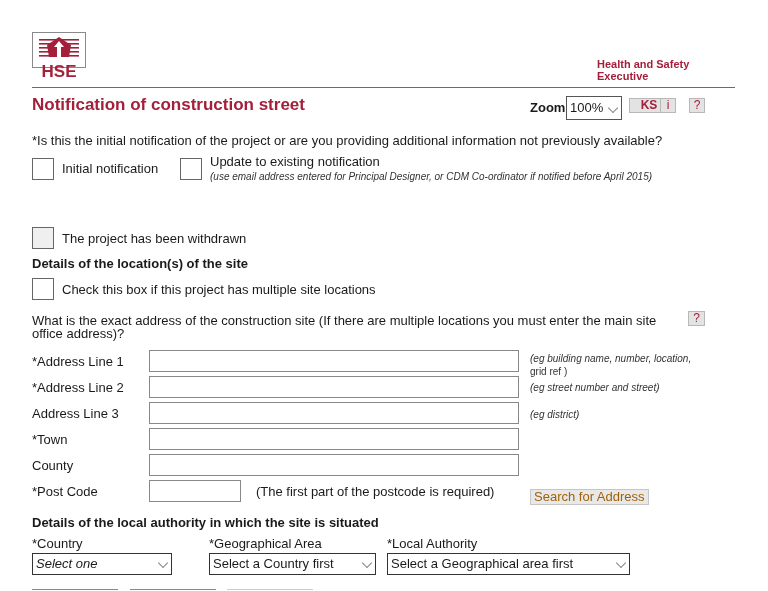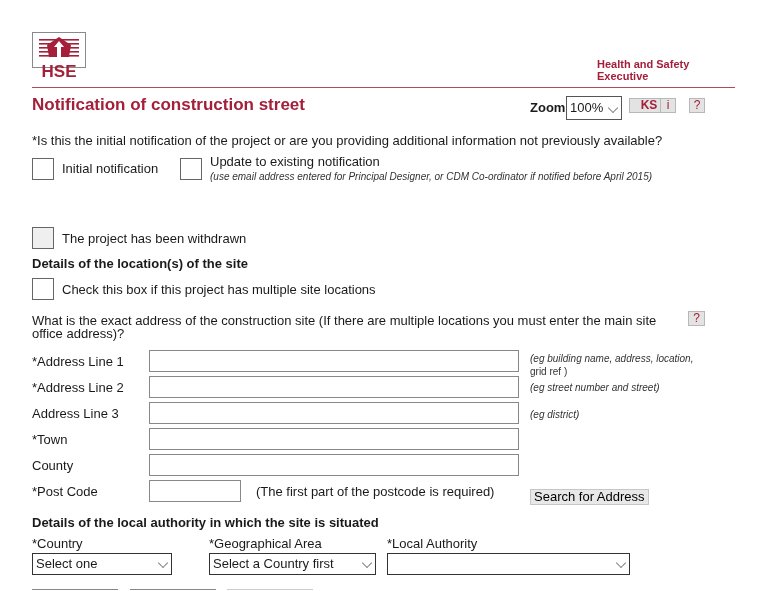--- a/index.html
+++ b/index.html
@@ -20,21 +20,21 @@
   .help2 { left:688px; top:311px; width:17px; height:15px; }
   .q1 { left:32px; top:133px; font-size:13px; }
   .cb { width:22px; height:22px; border:1px solid #666; box-sizing:border-box; background:#fff; }
   .cb.grey { background:#efefef; }
   .lbl { font-size:13px; }
   .note { font-size:10px; font-style:italic; color:#333; }
   .bold { font-weight:bold; font-size:13px; }
   .inp { border:1px solid #888; box-sizing:border-box; background:#fff; height:22px; }
   .sel { border:1px solid #333; box-sizing:border-box; background:#fff; height:22px; font-size:13px; padding:2px 0 0 3px; }
   .sel .chev { top:5px; }
-  .search-btn { left:530px; top:489px; width:119px; height:16px; background:#e8e8e8; border:1px solid #c6c6c6; box-sizing:border-box; color:#000000; font-size:13px; line-height:14px; padding-left:3px; }
+  .search-btn { left:530px; top:489px; width:119px; height:16px; background:#e8e8e8; border:1px solid #c6c6c6; box-sizing:border-box; color:#a16207; font-size:13px; line-height:14px; padding-left:3px; }
   .stub { height:1px; background:#888; }
 </style>
 </head>
 <body>
 
 <div class="abs logo">
   <svg width="52" height="50" viewBox="0 0 52 50">
     <g fill="#a4203a">
       <rect x="6" y="6" width="40" height="1.6"></rect>
       <rect x="6" y="10" width="40" height="1.6"></rect>
@@ -75,21 +75,21 @@
 
 <div class="abs bold" style="left:32px;top:256px;">Details of the location(s) of the site</div>
 <div class="abs cb" style="left:32px;top:278px;"></div>
 <div class="abs lbl" style="left:62px;top:282px;">Check this box if this project has multiple site locations</div>
 <div class="abs lbl" style="left:32px;top:313px;">What is the exact address of the construction site (If there are multiple locations you must enter the main site</div>
 <div class="abs lbl" style="left:32px;top:326px;">office address)?</div>
 <div class="abs sq-btn help2">?</div>
 
 <div class="abs lbl" style="left:32px;top:354px;">*Address Line 1</div>
 <div class="abs inp" style="left:149px;top:350px;width:370px;"></div>
-<div class="abs note" style="left:530px;top:353px;"><span>(eg building name, address, location,</span></div>
+<div class="abs note" style="left:530px;top:353px;"><span>(eg building name, number, location,</span></div>
 <div class="abs note" style="left:530px;top:366px;font-style:normal;">grid ref )</div>
 
 <div class="abs lbl" style="left:32px;top:380px;">*Address Line 2</div>
 <div class="abs inp" style="left:149px;top:376px;width:370px;"></div>
 <div class="abs note" style="left:530px;top:382px;">(eg street number and street)</div>
 
 <div class="abs lbl" style="left:32px;top:406px;">Address Line 3</div>
 <div class="abs inp" style="left:149px;top:402px;width:370px;"></div>
 <div class="abs note" style="left:530px;top:409px;">(eg district)</div>
 
@@ -99,29 +99,30 @@
 <div class="abs lbl" style="left:32px;top:458px;">County</div>
 <div class="abs inp" style="left:149px;top:454px;width:370px;"></div>
 
 <div class="abs lbl" style="left:32px;top:484px;">*Post Code</div>
 <div class="abs inp" style="left:149px;top:480px;width:92px;"></div>
 <div class="abs lbl" style="left:256px;top:484px;">(The first part of the postcode is required)</div>
 <div class="abs search-btn">Search for Address</div>
 
 <div class="abs bold" style="left:32px;top:515px;">Details of the local authority in which the site is situated</div>
 <div class="abs lbl" style="left:32px;top:536px;">*Country</div>
-<div class="abs sel" style="left:32px;top:553px;width:140px;">
+<div class="abs sel" style="left:32px;top:553px;width:140px;font-style:italic;">
   <span>Select one</span>
   <span class="chev"></span>
 </div>
 <div class="abs lbl" style="left:209px;top:536px;">*Geographical Area</div>
 <div class="abs sel" style="left:209px;top:553px;width:167px;">
   <span>Select a Country first</span>
   <span class="chev"></span>
 </div>
 <div class="abs lbl" style="left:387px;top:536px;">*Local Authority</div>
 <div class="abs sel" style="left:387px;top:553px;width:243px;">
+  <span>Select a Geographical area first</span>
   <span class="chev"></span>
 </div>
 
 <div class="abs stub" style="left:32px;top:589px;width:86px;"></div>
 <div class="abs stub" style="left:130px;top:589px;width:86px;"></div>
 <div class="abs stub" style="left:227px;top:589px;width:86px;background:#ccc;"></div>
 
 </body></html>

